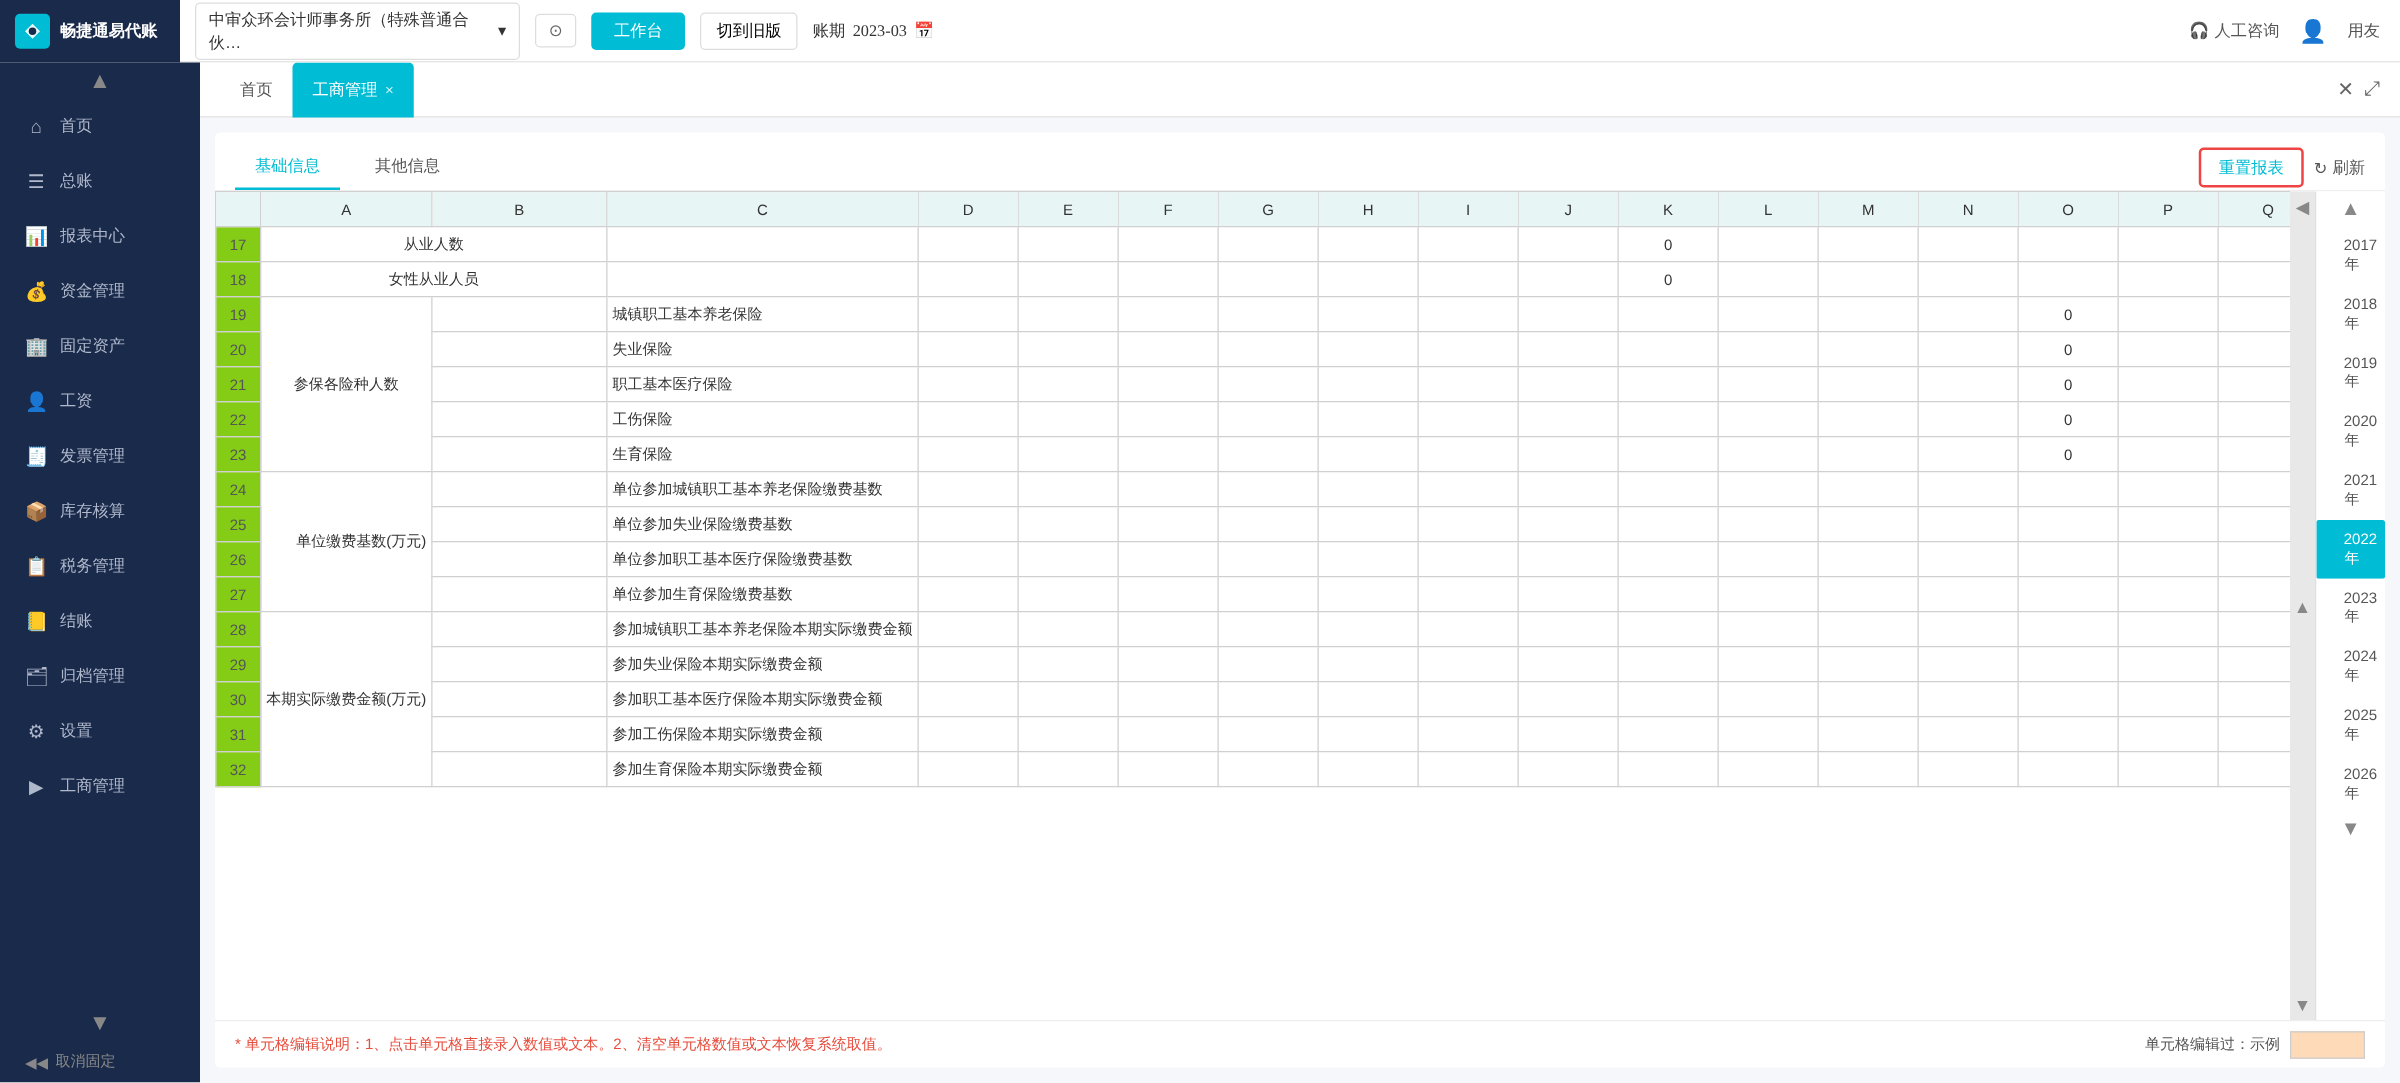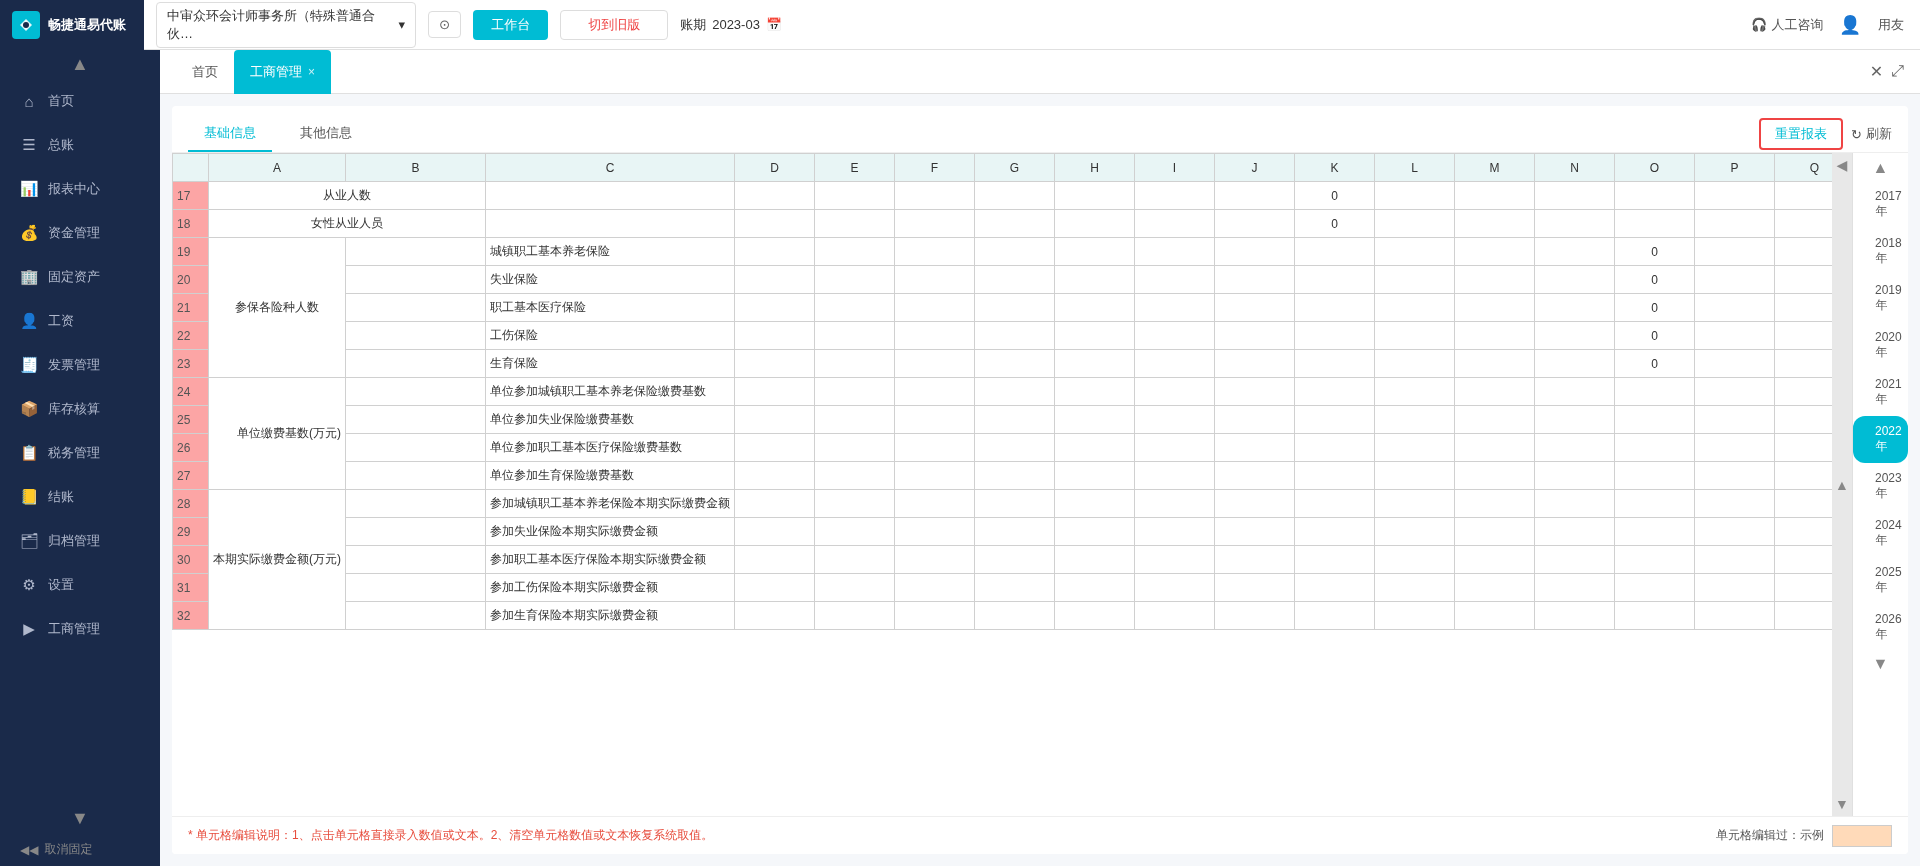--- a/index.html
+++ b/index.html
@@ -26,21 +26,21 @@
       display: flex; align-items: center; gap: 4px;
       border: 1px solid #ddd; border-radius: 4px; padding: 4px 10px;
       cursor: pointer; font-size: 13px; color: #333; max-width: 260px;
     }
     .workbench-btn {
       background: #00bcd4; color: #fff; border: none; border-radius: 4px;
       padding: 6px 18px; font-size: 13px; cursor: pointer;
     }
     .switch-btn {
       border: 1px solid #ddd; background: #fff; border-radius: 4px;
-      padding: 5px 27px; font-size: 13px; cursor: pointer; color: #ef4444;
+      padding: 5px 12px; font-size: 13px; cursor: pointer; color: #000000;
     }
     .period-area {
       display: flex; align-items: center; gap: 6px; font-size: 13px; color: #333;
     }
     .header-right { margin-left: auto; display: flex; align-items: center; gap: 16px; color: #555; font-size: 13px; }
 
     
     .layout { display: flex; height: 816px; }
 
     
@@ -119,34 +119,34 @@
     .year-panel {
       width: 56px; background: #fff; border-left: 1px solid #e0e0e0;
       display: flex; flex-direction: column; align-items: center;
       overflow-y: auto; padding: 2px 0;
     }
     .year-nav-btn { cursor: pointer; color: #888; font-size: 16px; padding: 4px; }
     .year-item {
       width: 100%; text-align: center; padding: 8px 20px; font-size: 12px;
       cursor: pointer; color: #555; border-left: 2px solid transparent;
     }
-    .year-item.active { background: #00bcd4; color: #fff; border-radius: 12px; }
+    .year-item.active { background: #00bcd4; color: #fff; border-radius: 2px; }
 
     
     .spreadsheet-table { border-collapse: collapse; min-width: 1350px; font-size: 12px; }
     .spreadsheet-table th, .spreadsheet-table td {
       border: 1px solid #d0d0d0; padding: 0 4px; height: 28px; white-space: nowrap;
     }
     .col-header {
       background: #e8f5f5; color: #333; text-align: center; font-weight: normal;
       position: sticky; top: 0; z-index: 2; min-width: 60px;
     }
     .col-header.row-num { width: 36px; min-width: 36px; background: #e8f5f5; }
     .row-num-cell {
-      background: #fca5a5; text-align: left; color: #555; font-size: 12px;
+      background: #84cc16; text-align: center; color: #555; font-size: 12px;
     }
     .cell-a { background: #fff; min-width: 120px; text-align: center; color: #333; }
     .cell-b { background: #fff; min-width: 140px; text-align: center; color: #333; }
     .cell-c { background: #fff; min-width: 200px; color: #333; padding-left: 6px; }
     .cell-data { background: #fff; min-width: 80px; text-align: center; color: #333; }
 
     
     .bottom-bar {
       height: 38px; background: #fff; border-top: 1px solid #eee;
       display: flex; align-items: center; padding: 0 16px;
@@ -188,21 +188,21 @@
     <span>▾</span>
   </div>
 
   <button style="border:1px solid #ddd;background:#fff;border-radius:4px;padding:5px 10px;cursor:pointer;color:#666;">⊙</button>
 
   <button class="workbench-btn">工作台</button>
   <button class="switch-btn">切到旧版</button>
 
   <div class="period-area">
     <span>账期</span>
-    <span style="font-weight:500;">2023-03</span>
+    <span style="font-weight:500;font-family:Liberation Serif, serif;">2023-03</span>
     <span style="cursor:pointer;color:#666;">📅</span>
   </div>
 
   <div class="header-right">
     <span style="cursor:pointer;display:flex;align-items:center;gap:4px;">
       <span>🎧</span>
       <span>人工咨询</span>
     </span>
     <span style="font-size:18px;">👤</span>
     <span>用友</span>

